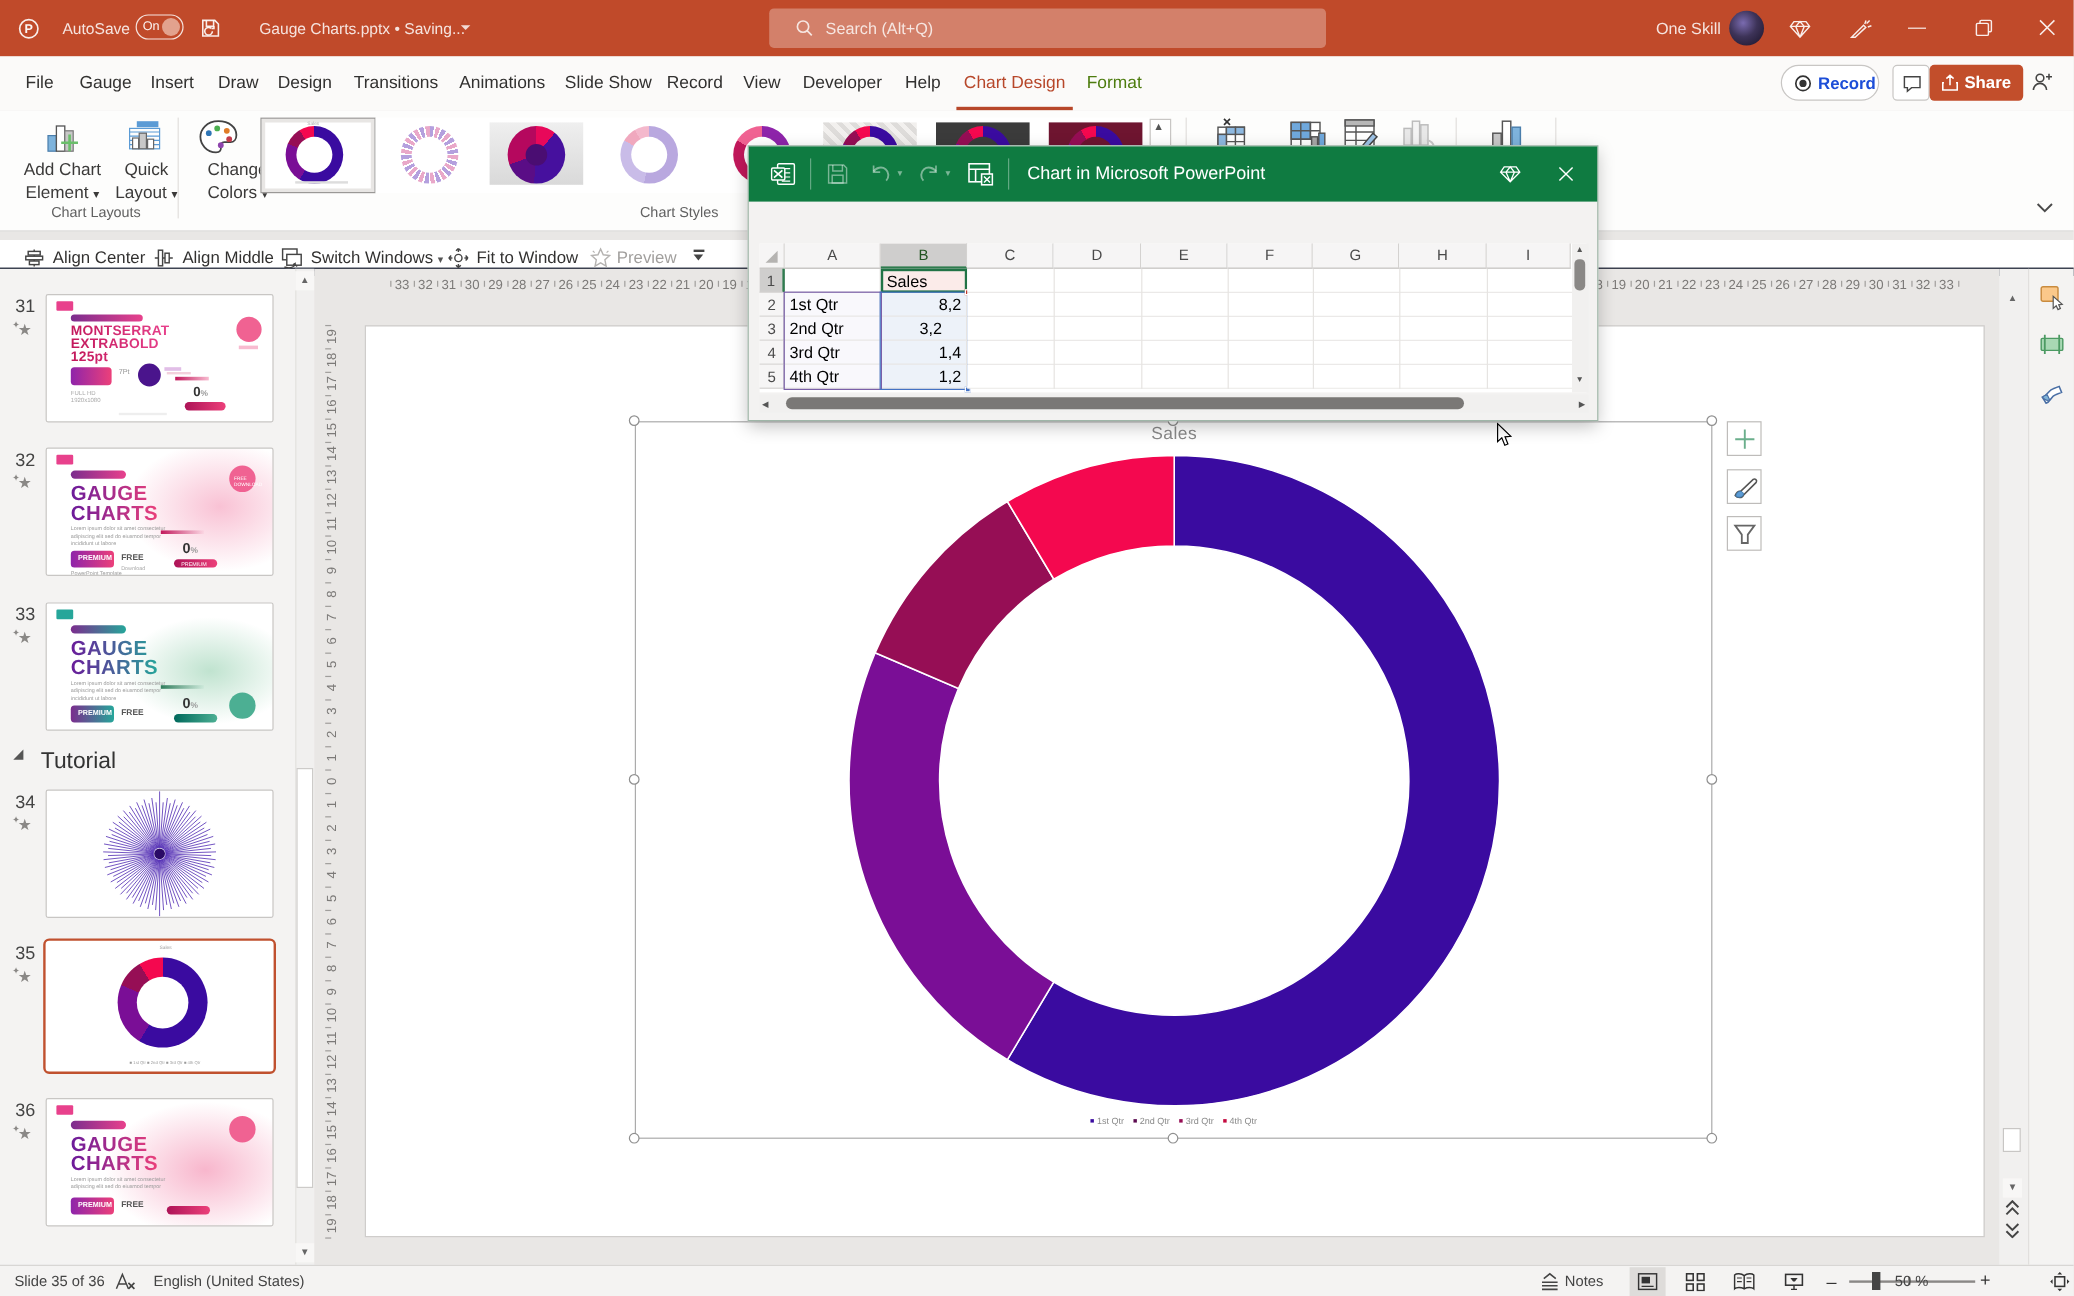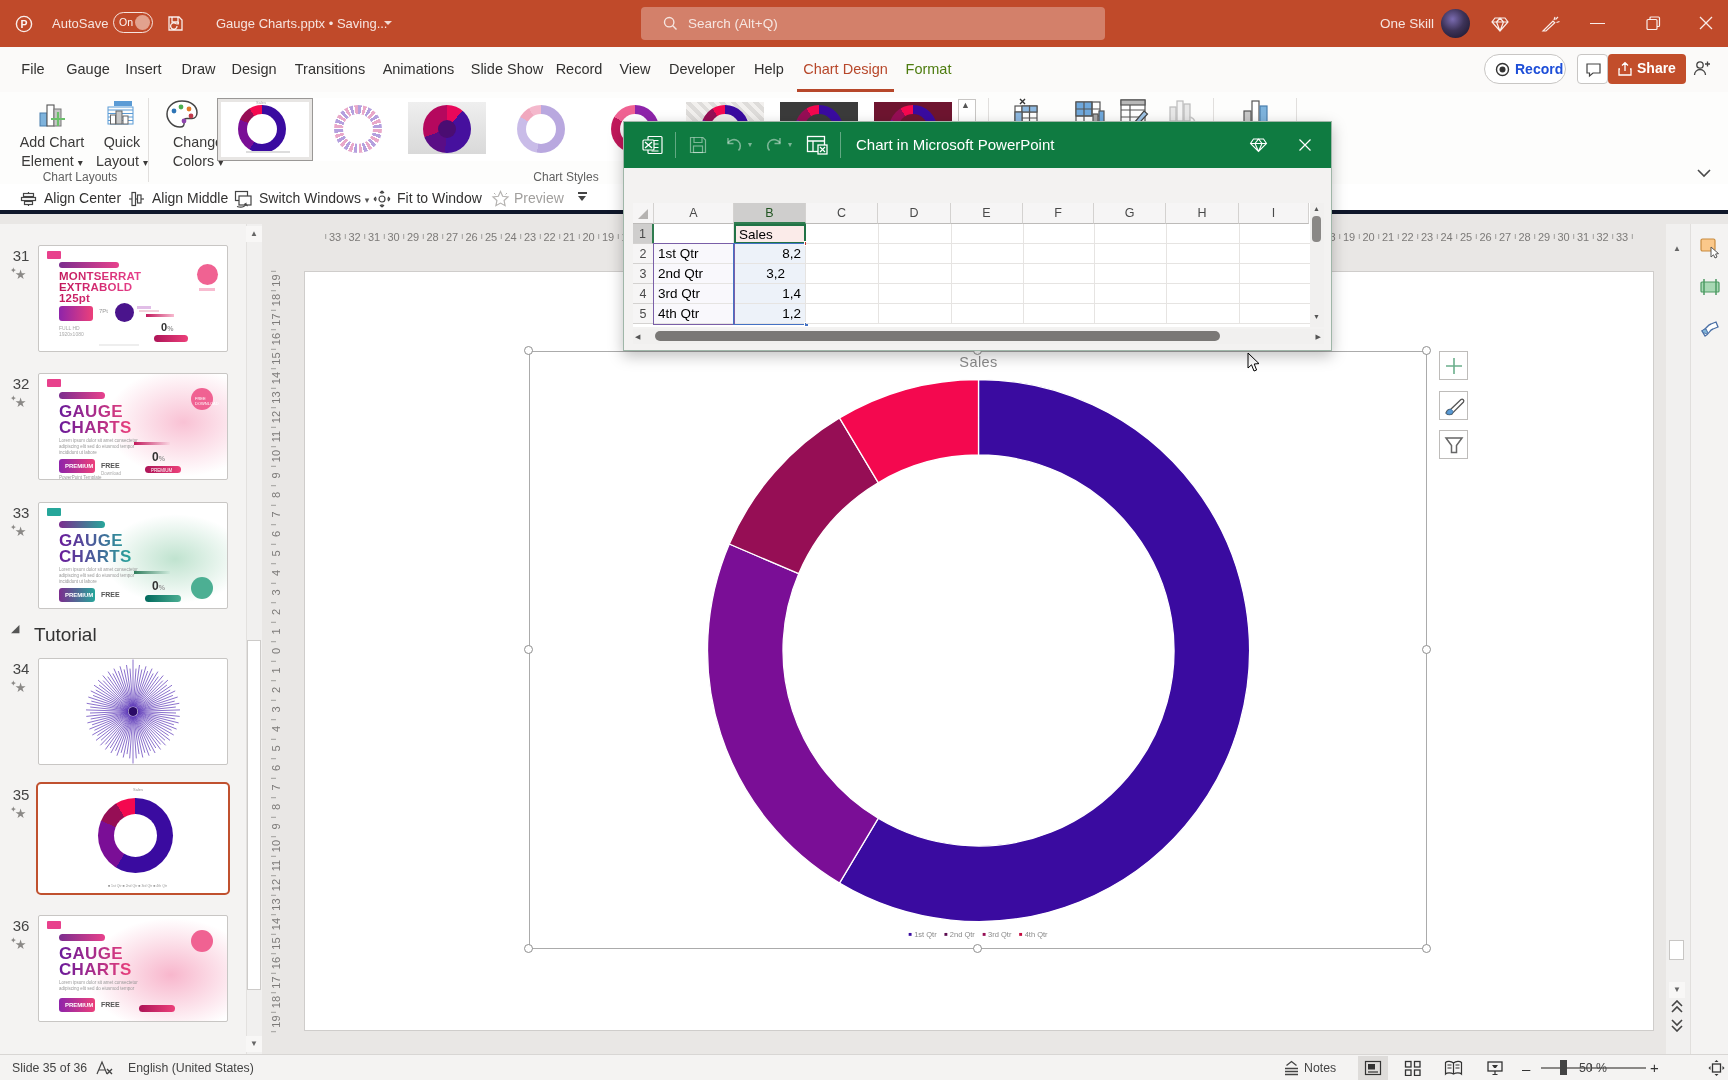--- a/index.html
+++ b/index.html
@@ -13,21 +13,21 @@
 .tab{position:absolute;top:0;height:45px;line-height:45px;text-align:center}
 .tabsel{color:#B7472A;border-bottom:3px solid #B7472A}
 
 #ribbon{position:absolute;left:0;top:92px;width:1728px;height:101px;background:#FDFDFC;border-bottom:1px solid #D8D6D4}
 .grplabel{position:absolute;top:78px;font-size:12px;color:#616161;width:200px;text-align:center}
 .rbtn{position:absolute;top:3px;width:72px;text-align:center;font-size:14.3px;color:#3b3a39;line-height:19px}
 .vdiv{position:absolute;top:6px;width:1px;height:84px;background:#E1DFDD}
 .mdon{position:absolute;width:48px;height:48px;border-radius:50%;background:conic-gradient(#3A0BA0 0 211deg,#7A0E96 211deg 293deg,#960E55 293deg 329deg,#F4084F 329deg 360deg)}
 .mdon i{position:absolute;inset:9px;border-radius:50%;background:#fff}
 
-#qat{position:absolute;left:0;top:184px;width:1728px;height:30px;background:#FFFFFF;border-bottom:4px solid #0f172a;font-size:14px;color:#323130}
+#qat{position:absolute;left:0;top:200px;width:1728px;height:30px;background:#FFFFFF;border-bottom:7px solid #0f172a;font-size:14px;color:#323130}
 .qitem{position:absolute;top:0;height:29px;line-height:29px}
 
 #panel{position:absolute;left:0;top:224px;width:262px;height:830px;background:#F4F3F2}
 #canvas{position:absolute;left:262px;top:224px;width:1404px;height:830px;background:#E9E7E5}
 #slide{position:absolute;left:43px;top:48px;width:1348px;height:758px;background:#fff;outline:1px solid #CFCDCB}
 #vscroll{position:absolute;left:1666px;top:224px;width:24px;height:830px;background:#F1F0EF}
 #fary{position:absolute;left:1690px;top:224px;width:38px;height:830px;background:#F4F3F2;border-left:1px solid #E1DFDD}
 
 #status{position:absolute;left:0;top:1054px;width:1728px;height:26px;background:#F4F3F2;border-top:1px solid #D8D6D4;font-size:12.3px;color:#444}
 

